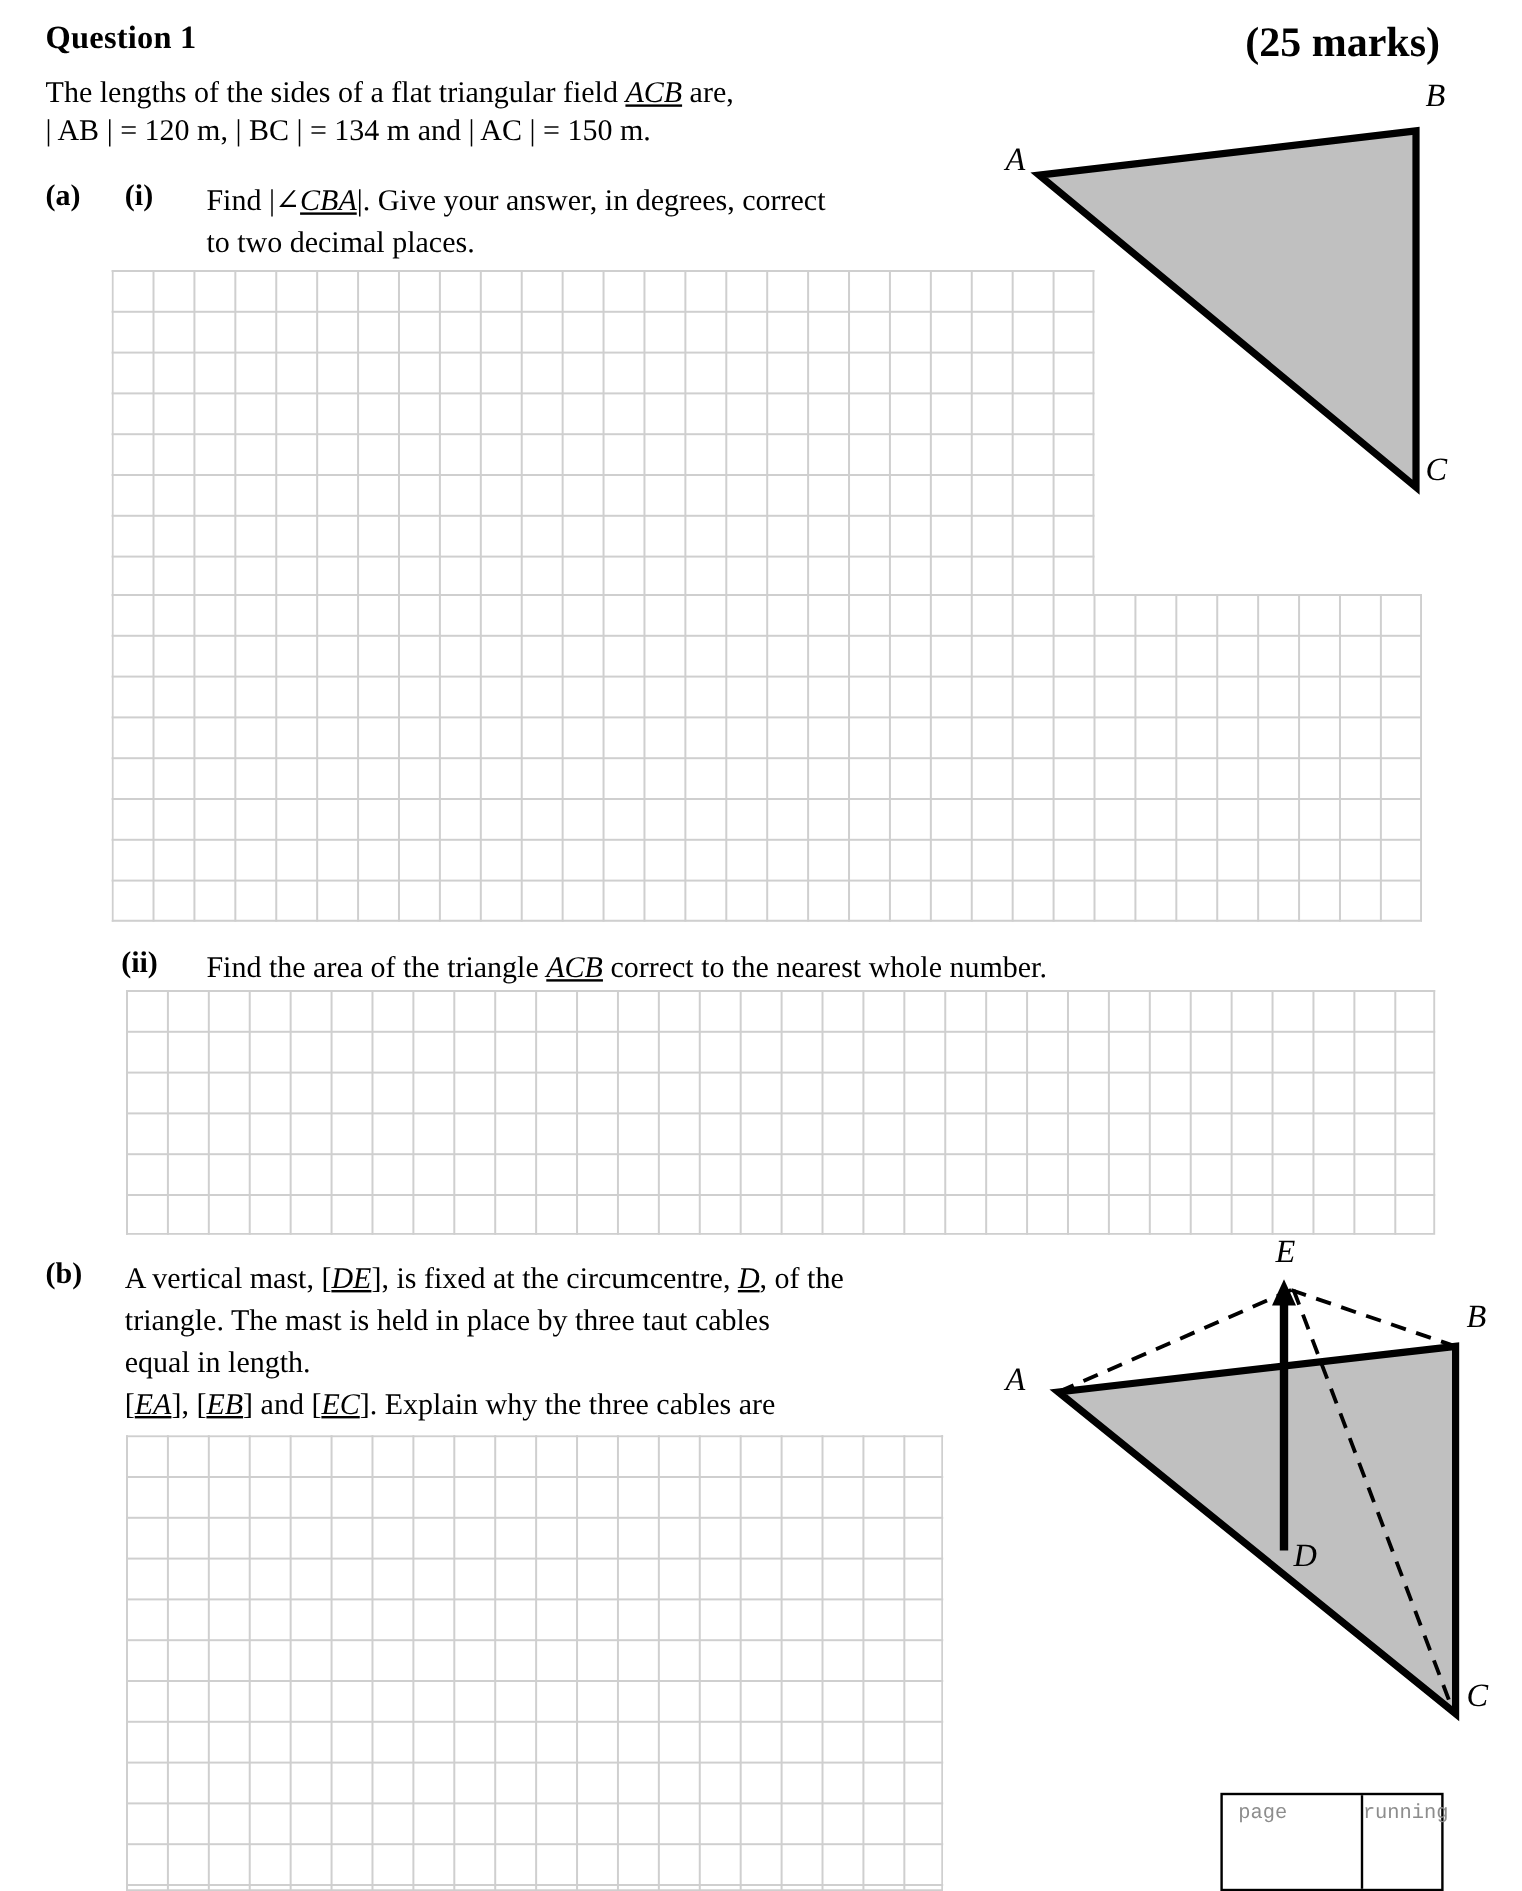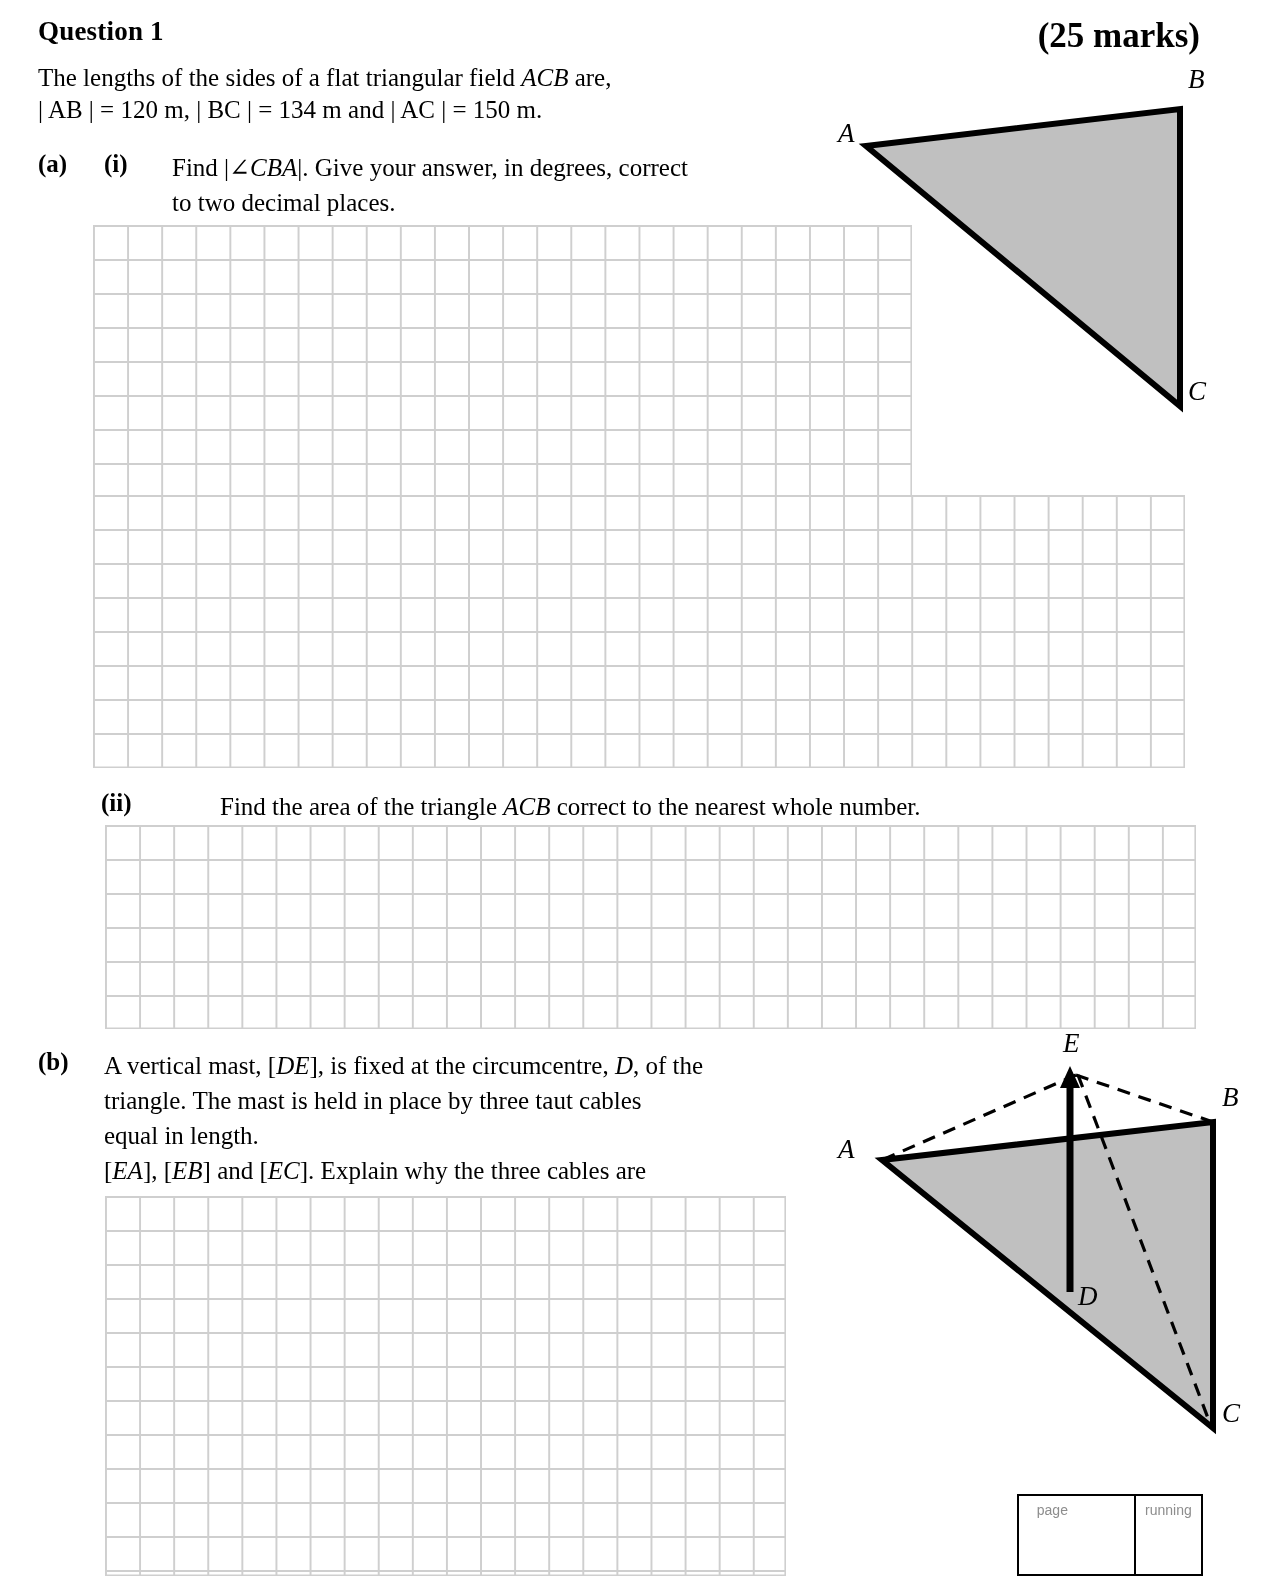--- a/index.html
+++ b/index.html
@@ -53,20 +53,21 @@
     font-size: 25px;
     line-height: 35px;
   }
   .lbl {
     position: absolute;
     font-weight: bold;
     font-size: 25px;
   }
   em.it {
     font-style: italic;
+    text-decoration: underline;
   }
 
   
   .grid {
     position: absolute;
     background-color: #ffffff;
     background-image:
       linear-gradient(to right, #cfcfcf 1.6px, transparent 1.6px),
       linear-gradient(to bottom, #cfcfcf 1.6px, transparent 1.6px);
     background-repeat: repeat;
@@ -103,22 +104,22 @@
   .footer-cell + .footer-cell {
     border-left: 2.5px solid #000000;
     margin-left: 48px;
   }
   .footer-cell span {
     position: absolute;
     top: 6px;
     left: 0;
     right: 0;
     text-align: center;
-    font-family: Liberation Sans, sans-serif;
-    font-size: 14px;
+    font-family: Liberation Mono, monospace;
+    font-size: 17px;
     color: #8d8d8d;
   }
 </style>
 </head>
 <body>
 
 <div id="page">
 
   <div class="q-title">Question 1</div>
   <div class="q-marks">(25 marks)</div>
@@ -132,21 +133,21 @@
   <div class="lbl" style="left:104px; top:150px;">(i)</div>
   <div class="part" style="left:172px; top:150px; width:660px;">
     <span>Find |∠</span><em class="it">CBA</em><span>|.  Give your answer, in degrees, correct</span>
     <span style="display:block;">to two decimal places.</span>
   </div>
 
   <div class="grid" style="left:93px; top:225px; width:819px; height:272px; background-size:34.1px 34px; background-position:0 0;"></div>
   <div class="grid" style="left:93px; top:495px; width:1092px; height:273px; background-size:34.1px 34px; background-position:0 0;"></div>
 
   <div class="lbl" style="left:101px; top:789px;">(ii)</div>
-  <div class="part" style="left:172px; top:789px; width:880px;margin-left:48px;">
+  <div class="part" style="left:172px; top:789px; width:880px;">
     <span>Find the area of the triangle </span><em class="it">ACB</em><span> correct to the nearest whole number.</span>
   </div>
 
   <div class="grid" style="left:105px; top:825px; width:1091px; height:204px; background-size:34.1px 34px; background-position:0 0;"></div>
 
   <div class="lbl" style="left:38px; top:1048px;">(b)</div>
   <div class="part" style="left:104px; top:1048px; width:720px;">
     <span>A vertical mast, [</span><em class="it">DE</em><span>],  is fixed at the circumcentre, </span><em class="it">D</em><span>, of the</span>
     <span style="display:block;">triangle.  The mast is held in place by three taut cables</span>
     <span style="display:block;">equal in length.</span>

